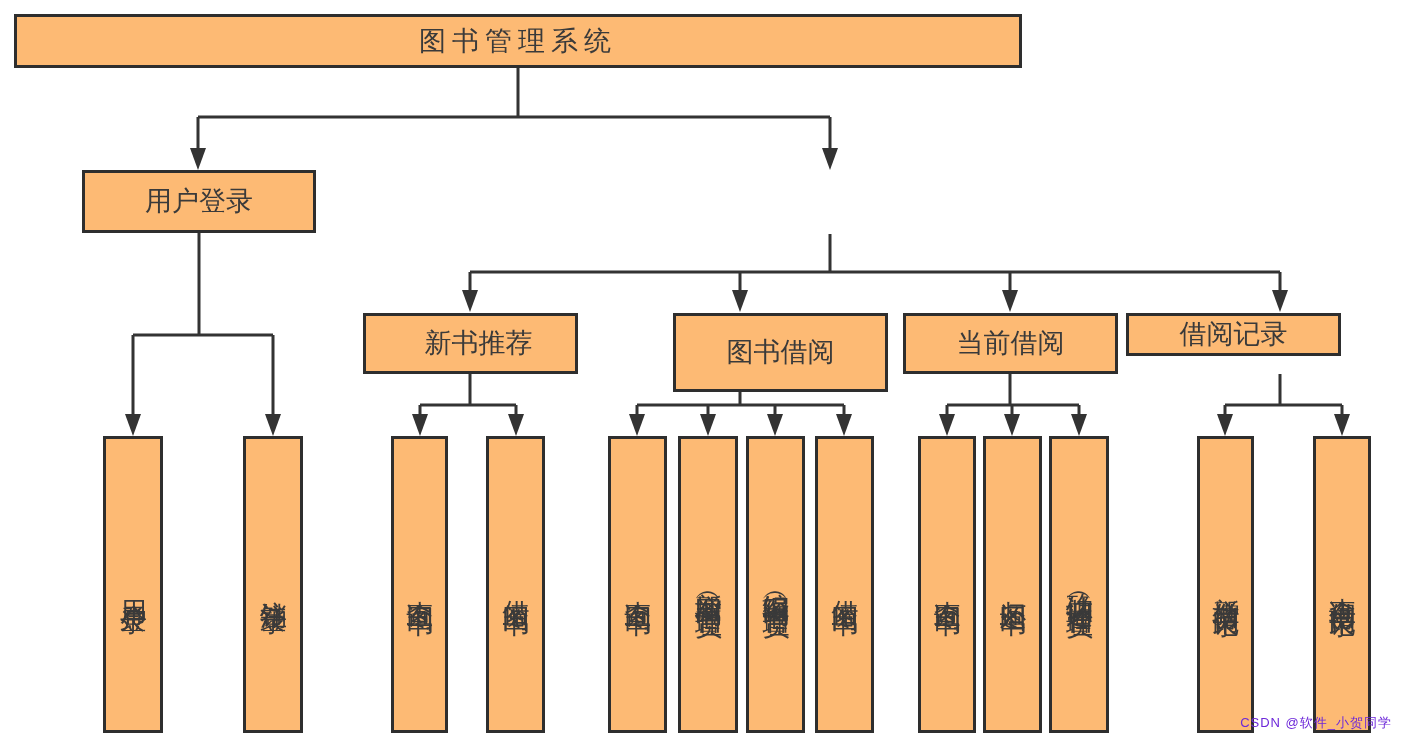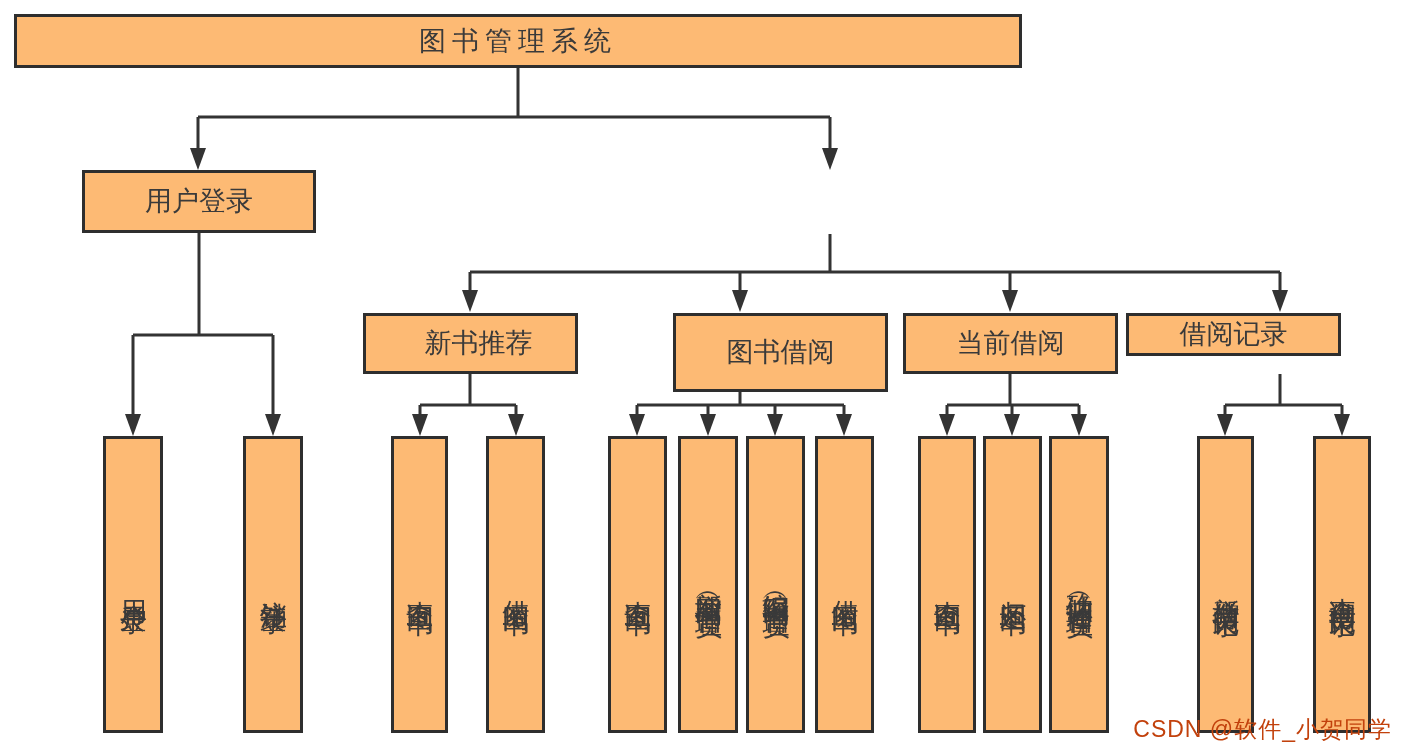--- a/index.html
+++ b/index.html
@@ -39,22 +39,22 @@
     writing-mode: vertical-rl;
     text-orientation: mixed;
     letter-spacing: 3px;
     line-height: 1;
     white-space: nowrap;
   }
   .watermark {
     position: absolute;
     right: 13px;
     top: 714px;
-    font-size: 23px;
-    color: #c2410c;
+    font-size: 13px;
+    color: #6d28d9;
     letter-spacing: 1px;
     white-space: nowrap;
   }
 </style>
 </head>
 <body>
 
 <div class="canvas">
 
   <svg class="wires" viewBox="0 0 1405 747" xmlns="http://www.w3.org/2000/svg">

